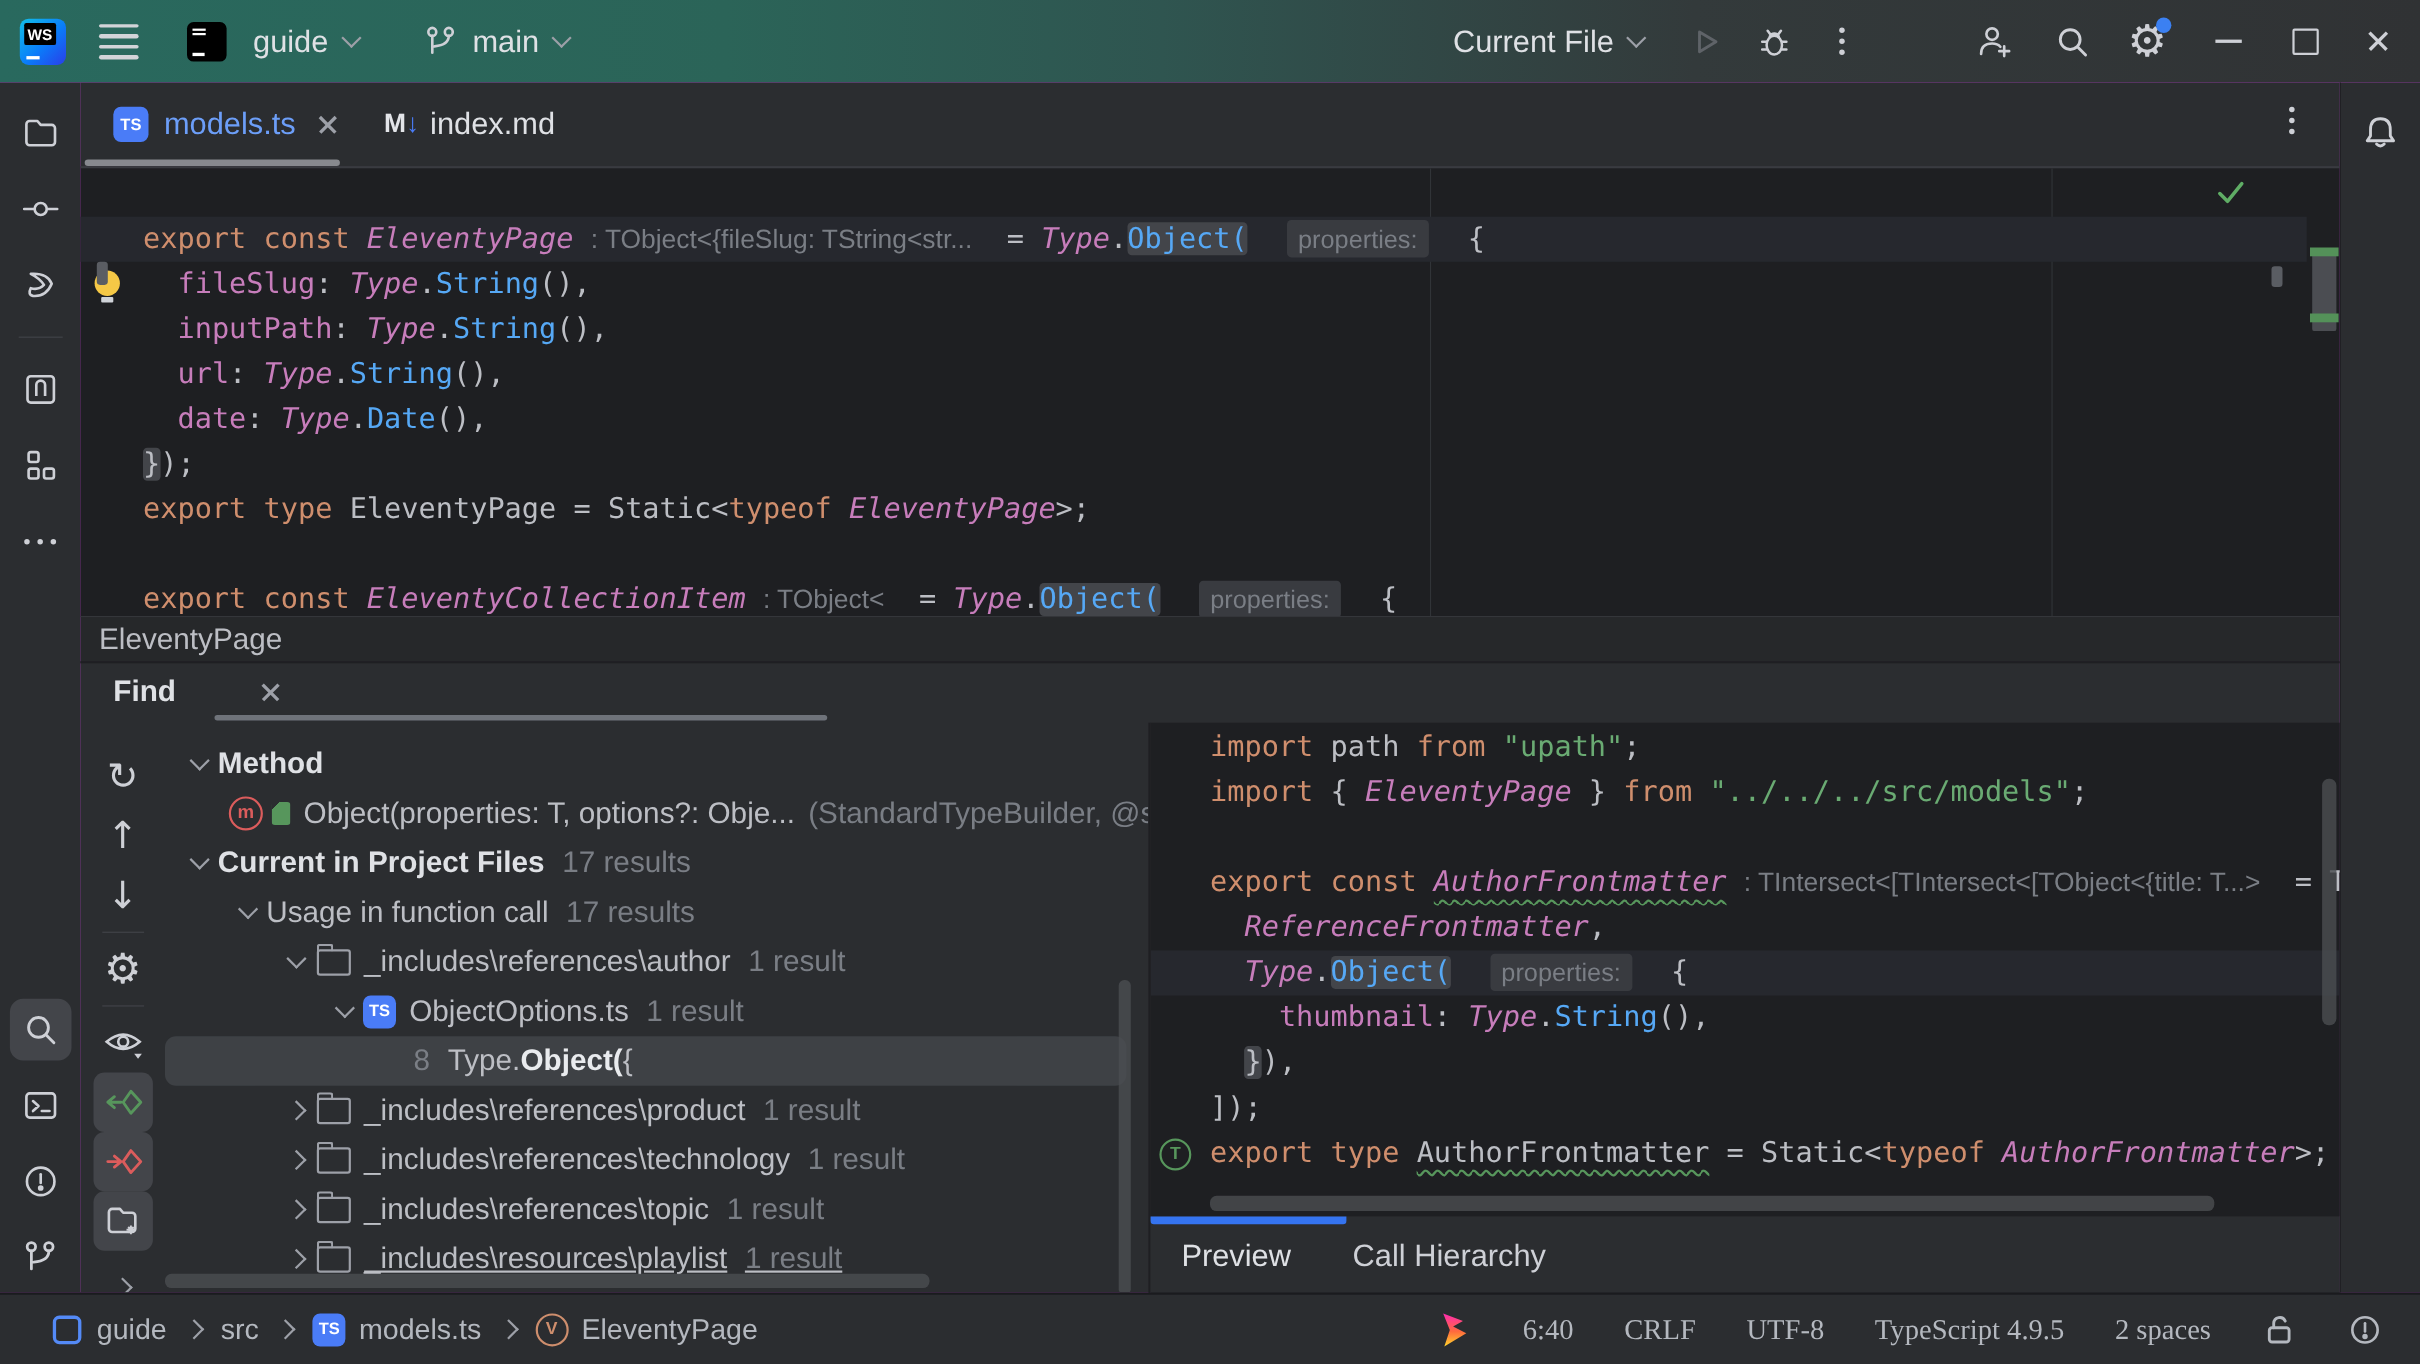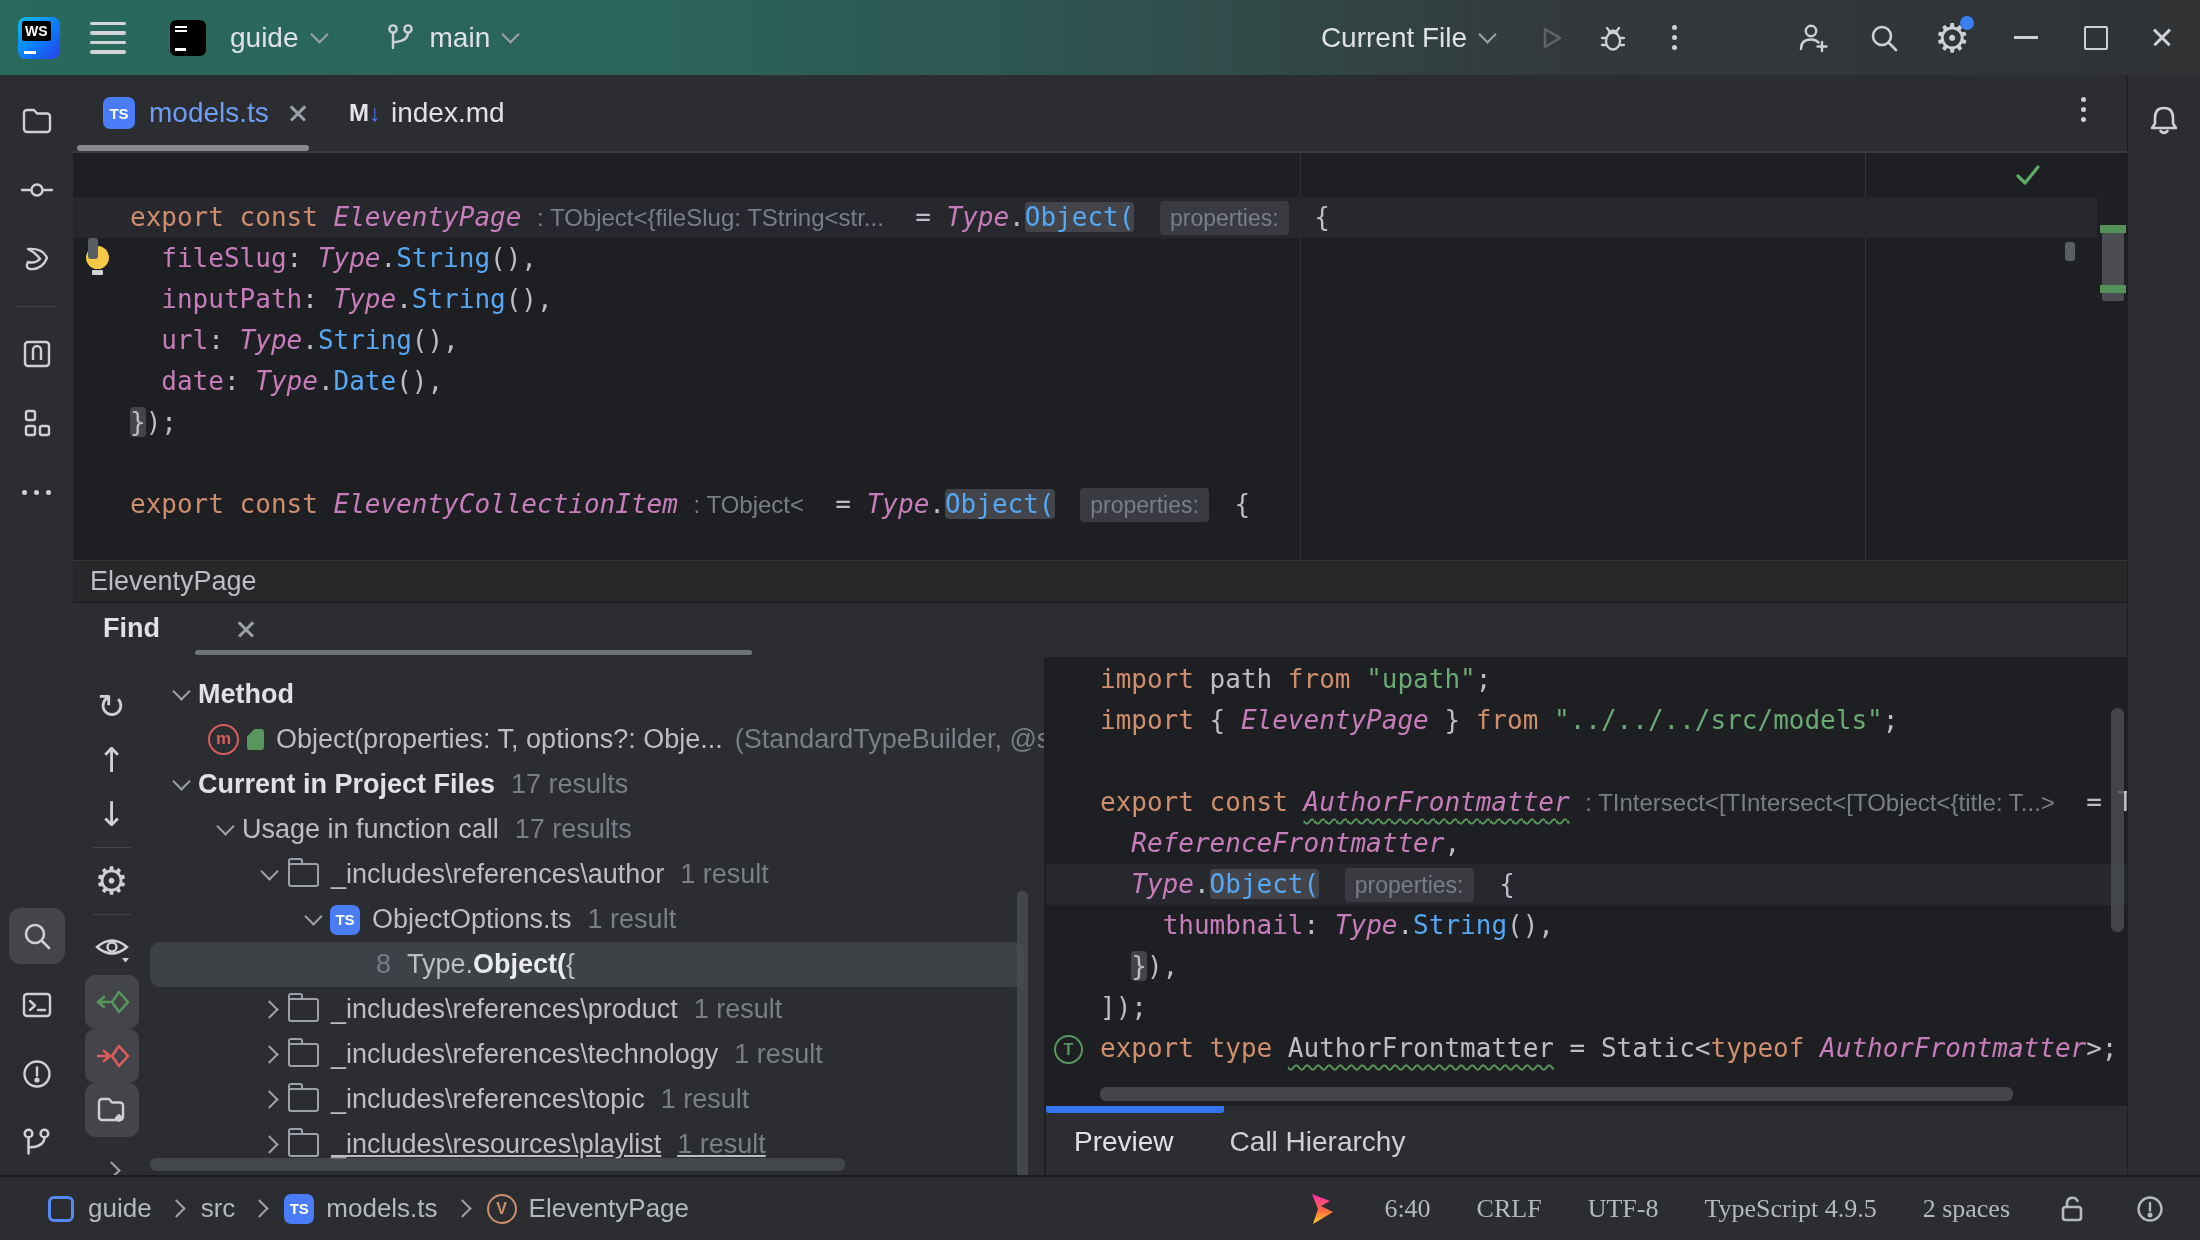--- a/index.html
+++ b/index.html
@@ -63,21 +63,21 @@
   .editor{position:absolute;left:0;top:76px;width:100%;height:409px;background:#1e1f22;
     border-top:2px solid #393B40;overflow:hidden;box-sizing:border-box;}
   .guide{position:absolute;top:0;bottom:0;width:1px;background:#313438;}
   .code{font-family:"DejaVu Sans Mono",monospace;font-size:26px;}
   .cline{height:41px;line-height:41px;white-space:pre;position:relative;padding-left:57px;}
   .cline.hl{background:#26282E;}
   .c-kw{color:#CF8E6D;} .c-cst{color:#C77DBB;font-style:italic;} .c-prop{color:#C77DBB;}
   .c-fn{color:#56A8F5;} .c-str{color:#6AAB73;} .c-txt{color:#BCBEC4;}
   .c-hint{color:#7A7E85;font-family:"Liberation Sans",sans-serif;font-size:24px;}
   .c-chip{color:#7A7E85;font-family:"Liberation Sans",sans-serif;font-size:23px;background:#393B40;
-    border-radius:4px;padding:4px 10px;margin:0 10px;}
+    border-radius:4px;padding:4px 10px;margin:0 20px;}
   .c-hlbg{background:#43454A;border-radius:4px;}
   .c-sq{text-decoration:underline;text-decoration-style:wavy;text-decoration-color:#57965C;
     text-decoration-thickness:2px;text-underline-offset:7px;}
   .bulb{position:absolute;left:13px;top:8px;width:23px;height:23px;background:#F5C846;border-radius:50%;}
   .bulb::after{content:"";position:absolute;left:6px;bottom:-6px;width:11px;height:5px;background:#CFD2D8;border-radius:1px;}
   .typeicon{position:absolute;left:8px;top:7px;width:25px;height:25px;border:2.5px solid #57965C;border-radius:50%;
     color:#57965C;font:700 16px/25px "Liberation Sans",sans-serif;text-align:center;font-style:normal;}
   .gut-mark{position:absolute;width:10px;height:21px;background:#5A5D63;border-radius:3px;}
   .sb-thumb{position:absolute;right:3px;top:76px;width:22px;height:72px;background:#53565B;border-radius:2px;opacity:.85;}
   .sb-stripe{position:absolute;right:1px;width:26px;height:8px;background:#549159;}
@@ -312,20 +312,21 @@
     <div class="editor code">
       <div class="guide" style="left:1227px"></div>
       <div class="guide" style="left:1792px"></div>
       <div id="editor-lines" style="position:absolute;left:0;top:44px;right:30px;">
           <div class="cline hl"><span class="c-kw">export const </span><span class="c-cst">EleventyPage</span><span class="c-txt"> </span><span class="c-hint">: TObject&lt;{fileSlug: TString&lt;str...</span><span class="c-txt">  = </span><span class="c-cst">Type</span><span class="c-txt">.</span><span class="c-fn c-hlbg">Object(</span><span class="c-txt"> </span><span class="c-chip">properties:</span><span class="c-txt"> {</span></div>
           <div class="cline"><span class="bulb"></span><span class="c-txt">  </span><span class="c-prop">fileSlug</span><span class="c-txt">: </span><span class="c-cst">Type</span><span class="c-txt">.</span><span class="c-fn">String</span><span class="c-txt">(),</span></div>
           <div class="cline"><span class="c-txt">  </span><span class="c-prop">inputPath</span><span class="c-txt">: </span><span class="c-cst">Type</span><span class="c-txt">.</span><span class="c-fn">String</span><span class="c-txt">(),</span></div>
           <div class="cline"><span class="c-txt">  </span><span class="c-prop">url</span><span class="c-txt">: </span><span class="c-cst">Type</span><span class="c-txt">.</span><span class="c-fn">String</span><span class="c-txt">(),</span></div>
           <div class="cline"><span class="c-txt">  </span><span class="c-prop">date</span><span class="c-txt">: </span><span class="c-cst">Type</span><span class="c-txt">.</span><span class="c-fn">Date</span><span class="c-txt">(),</span></div>
           <div class="cline"><span class="c-txt c-hlbg">}</span><span class="c-txt">);</span></div>
+          <div class="cline"><span class="c-kw">export type </span><span class="c-txt">EleventyPage</span><span class="c-txt"> = </span><span class="c-txt">Static</span><span class="c-txt">&lt;</span><span class="c-kw">typeof </span><span class="c-cst">EleventyPage</span><span class="c-txt">&gt;;</span></div>
           <div class="cline"></div>
           <div class="cline"><span class="c-kw">export const </span><span class="c-cst">EleventyCollectionItem</span><span class="c-txt"> </span><span class="c-hint">: TObject&lt;</span><span class="c-txt">  = </span><span class="c-cst">Type</span><span class="c-txt">.</span><span class="c-fn c-hlbg">Object(</span><span class="c-txt"> </span><span class="c-chip">properties:</span><span class="c-txt"> {</span></div>
         </div>
       <div class="gut-mark" style="left:15px;top:85px"></div>
       <span class="ed-check">
         <svg width="30" height="28" viewBox="0 0 30 28" fill="none" stroke="#5FAD65" stroke-width="3.2" stroke-linecap="round" stroke-linejoin="round">
           <path d="M5 15 L12 22 L25 6"></path>
         </svg>
       </span>
       <div class="sb-thumb"></div>

